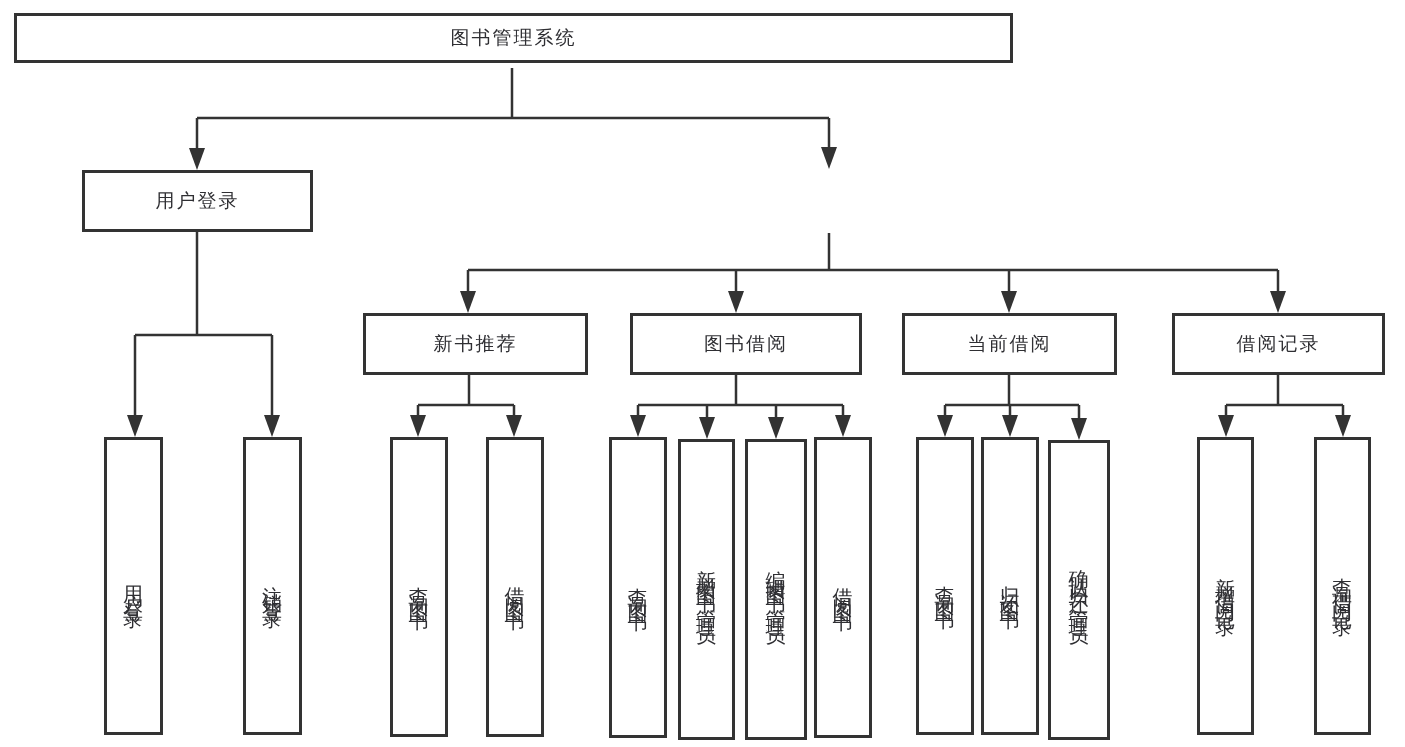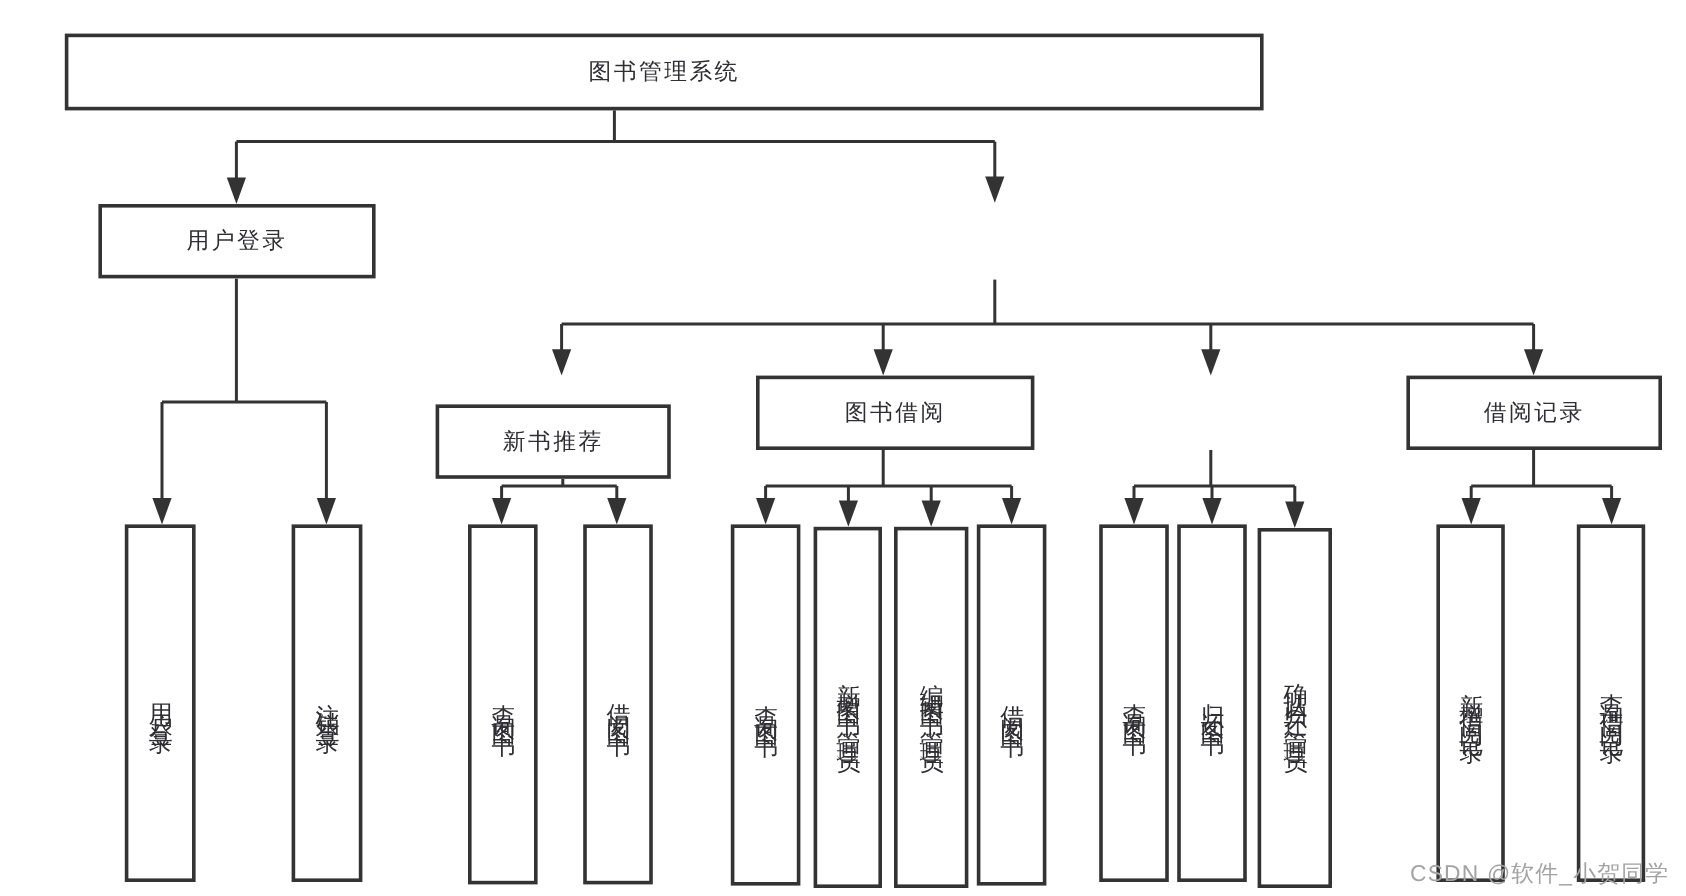--- a/index.html
+++ b/index.html
@@ -33,24 +33,24 @@
     position:absolute;
     right:14px;
     bottom:6px;
     font-size:19px;
     color:#a3a3a3;
     letter-spacing:1px;
     white-space:nowrap;
     z-index:5;
   }
   
-  #n-root          {left:14px;  top:28px;  width:999px; height:64px;margin-left:40px;}
+  #n-root          {left:14px;  top:13px;  width:999px; height:50px;}
   #n-user-login    {left:82px;  top:170px; width:231px; height:62px;}
   #n-book-mgmt     {left:711px; top:169px; width:236px; height:64px;}
-  #n-new-book      {left:363px; top:313px; width:196px; height:62px;margin-top:24px;}
+  #n-new-book      {left:363px; top:313px; width:225px; height:62px;}
   #n-book-borrow   {left:630px; top:313px; width:232px; height:62px;}
   #n-current-borrow{left:902px; top:313px; width:215px; height:62px;}
   #n-borrow-record {left:1172px;top:313px; width:213px; height:62px;}
   #l-a1{left:104px; top:437px; width:59px; height:298px;}
   #l-a2{left:243px; top:437px; width:59px; height:298px;}
   #l-b1{left:390px; top:437px; width:58px; height:300px;}
   #l-b2{left:486px; top:437px; width:58px; height:300px;}
   #l-c1{left:609px; top:437px; width:58px; height:301px;}
   #l-c2{left:678px; top:439px; width:57px; height:301px;}
   #l-c3{left:745px; top:439px; width:62px; height:301px;}
@@ -131,35 +131,35 @@
       <polygon points="1335,415 1351,415 1343,437"></polygon>
     </g>
   </svg>
 
   <div class="node h" id="n-root">图书管理系统</div>
 
   <div class="node h" id="n-user-login">用户登录</div>
 
   <div class="node h" id="n-new-book">新书推荐</div>
   <div class="node h" id="n-book-borrow">图书借阅</div>
+  <div class="node h" id="n-current-borrow">当前借阅</div>
   <div class="node h" id="n-borrow-record">借阅记录</div>
 
   <div class="node v" id="l-a1">用户登录</div>
   <div class="node v" id="l-a2">注销登录</div>
 
   <div class="node v" id="l-b1">查询图书</div>
   <div class="node v" id="l-b2">借阅图书</div>
 
   <div class="node v" id="l-c1">查询图书</div>
   <div class="node v" id="l-c2">新增图书（管理员）</div>
   <div class="node v" id="l-c3">编辑图书（管理员）</div>
   <div class="node v" id="l-c4">借阅图书</div>
 
   <div class="node v" id="l-d1">查询图书</div>
   <div class="node v" id="l-d2">归还图书</div>
   <div class="node v" id="l-d3">确认归还（管理员）</div>
 
   <div class="node v" id="l-e1">新增借阅记录</div>
   <div class="node v" id="l-e2">查询借阅记录</div>
 
-  <div class="watermark">CSDN @软件_小贺同学</div>
 
 </div>
 
 </body></html>

